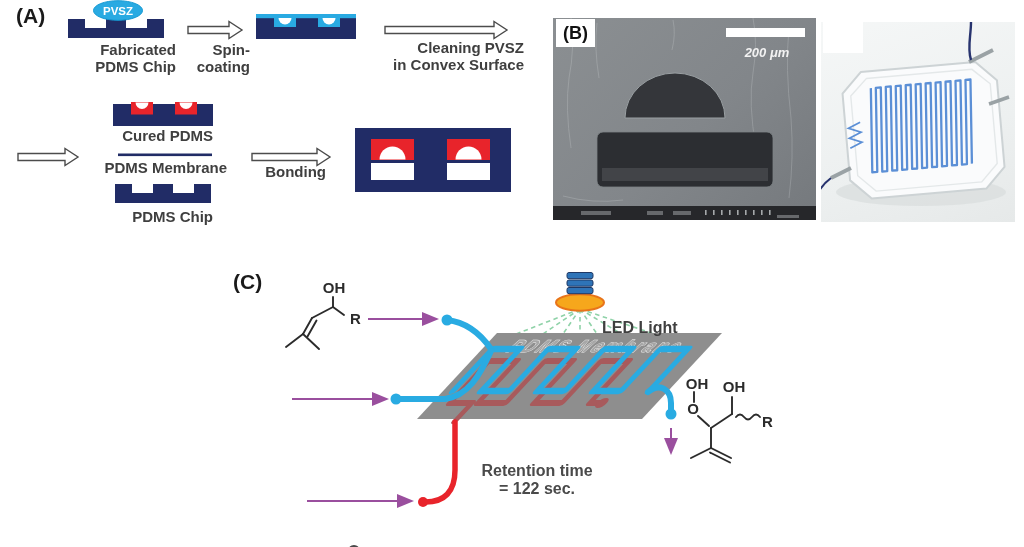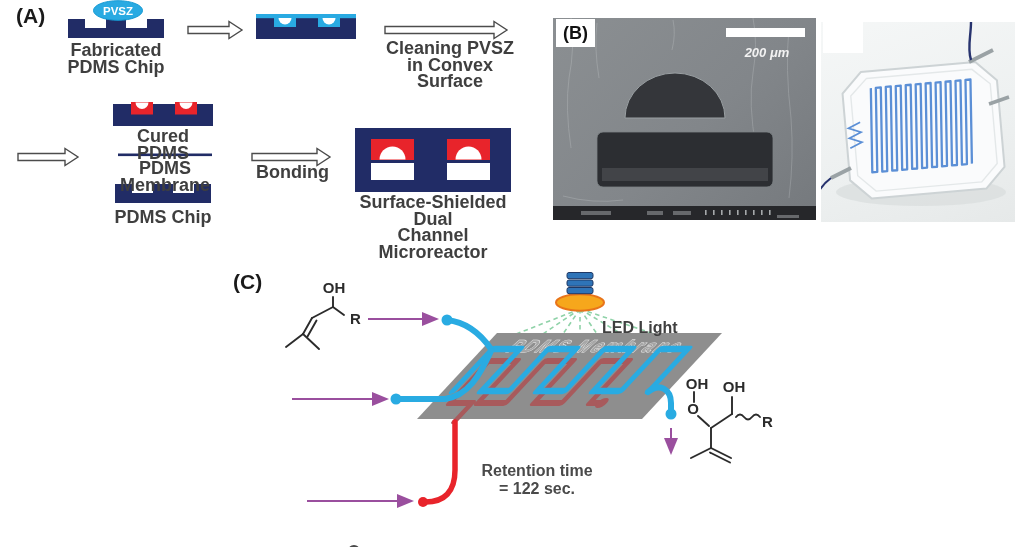--- a/index.html
+++ b/index.html
@@ -1,18 +1,18 @@
 <!DOCTYPE html>
 <html><head>
 <meta charset="utf-8">
 <style>
   html,body{margin:0;padding:0;background:#fff;}
   .canvas{position:relative;width:1024px;height:547px;background:#ffffff;overflow:hidden;
           font-family:"Liberation Sans",sans-serif;}
-  .cap{position:absolute;text-align:center;font-weight:bold;font-size:18px;line-height:16.5px;
+  .cap{position:absolute;text-align:right;font-weight:bold;font-size:15px;line-height:16.5px;
        color:#3f3f3f;white-space:pre-line;}
   .plabel{position:absolute;font-weight:bold;font-size:21px;color:#1a1a1a;}
   .clabel{position:absolute;font-weight:600;font-size:16px;line-height:18px;color:#4a4a4a;
           text-align:center;white-space:pre-line;margin-top:38px;}
   .sem{position:absolute;left:553px;top:18px;width:263px;height:202px;overflow:hidden;
        background:linear-gradient(135deg,#8b8f92 0%,#82868a 55%,#75797d 100%);}
   .sem-blabel{position:absolute;left:3px;top:1px;width:39px;height:28px;background:#fff;
        color:#111;font-weight:bold;font-size:18px;text-align:center;line-height:28px;}
   .sem-scalebar{position:absolute;left:173px;top:10px;width:79px;height:9px;background:#fff;}
   .sem-scaletext{position:absolute;left:175px;top:27px;width:78px;color:#f2f2f2;
@@ -155,28 +155,28 @@
     </g>
     <text x="697" y="389" text-anchor="middle" font-size="15" font-weight="600" fill="#2b2b2b">OH</text>
     <text x="693" y="414" text-anchor="middle" font-size="15" font-weight="600" fill="#2b2b2b">O</text>
     <text x="734" y="392" text-anchor="middle" font-size="15" font-weight="600" fill="#2b2b2b">OH</text>
     <text x="762" y="427" font-size="15" font-weight="600" fill="#2b2b2b">R</text>
   </svg>
 
   <div class="plabel" style="left:16px;top:4px;">(A)</div>
   <div class="cap" style="left:56px;top:42px;width:120px;">Fabricated
 PDMS Chip</div>
+  <div class="cap" style="left:180px;top:42px;width:70px;">Spin-
+coating</div>
   <div class="cap" style="left:376px;top:40px;width:148px;">Cleaning PVSZ
 in Convex Surface</div>
   <div class="cap" style="left:113px;top:128px;width:100px;">Cured PDMS</div>
   <div class="cap" style="left:103px;top:160px;width:124px;">PDMS Membrane</div>
   <div class="cap" style="left:113px;top:209px;width:100px;">PDMS Chip</div>
   <div class="cap" style="left:256px;top:164px;width:70px;">Bonding</div>
-  <div class="cap" style="left:351px;top:194px;width:164px;">Surface-Shielded Dual
-Channel Microreactor</div>
 
   <div class="sem">
     <svg width="263" height="202" viewBox="0 0 263 202">
 
       <g stroke="#dfe3e4" stroke-width="1" opacity="0.22" fill="none">
         <path d="M18,0 q4,30 -2,60 q-4,30 2,70"></path>
         <path d="M44,5 q-3,25 2,55"></path>
         <path d="M200,0 q5,25 0,55 q-5,30 3,75"></path>
         <path d="M236,10 q-4,40 2,90 q3,40 -2,80"></path>
         <path d="M120,2 q3,14 -1,30"></path>

